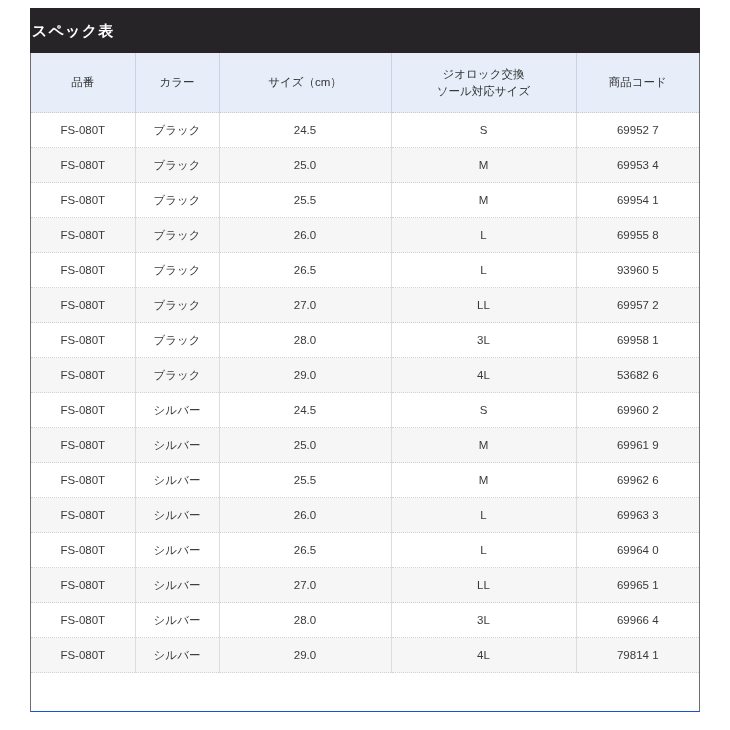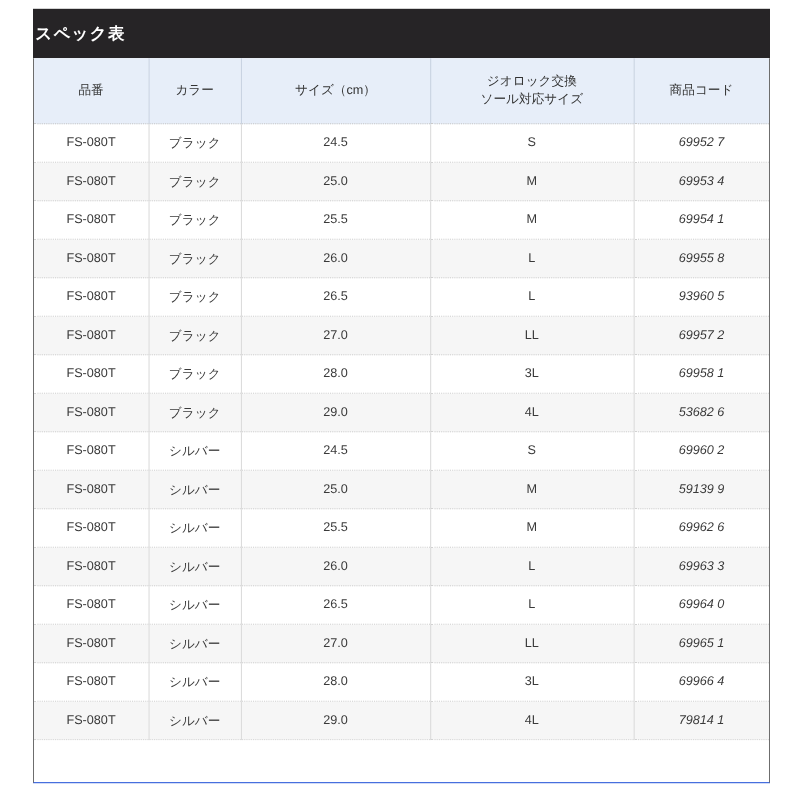--- a/index.html
+++ b/index.html
@@ -80,21 +80,21 @@
     height: 34px;
     text-align: center;
     vertical-align: middle;
     border-right: 1px solid #dcdcdc;
     border-bottom: 1px dotted #d2d2d2;
     padding: 0 2px;
     color: #3a3a3a;
     font-size: 11.5px;
     white-space: nowrap;
   }
-  table.spec-table tbody td:last-child { border-right: none; font-style: italic; }
+  table.spec-table tbody td:last-child { border-right: none; }
 
   table.spec-table tbody tr.row-odd  td { background: #ffffff; }
   table.spec-table tbody tr.row-even td { background: #f6f6f6; }
 
   
   .spec-footer-pad {
     height: 38px;
     background: #ffffff;
   }
 </style>
@@ -198,21 +198,21 @@
             <td>シルバー</td>
             <td>24.5</td>
             <td>S</td>
             <td>69960 2</td>
           </tr>
           <tr class="row-even">
             <td>FS-080T</td>
             <td>シルバー</td>
             <td>25.0</td>
             <td>M</td>
-            <td>59139 9</td>
+            <td>69961 9</td>
           </tr>
           <tr class="row-odd">
             <td>FS-080T</td>
             <td>シルバー</td>
             <td>25.5</td>
             <td>M</td>
             <td>69962 6</td>
           </tr>
           <tr class="row-even">
             <td>FS-080T</td>

